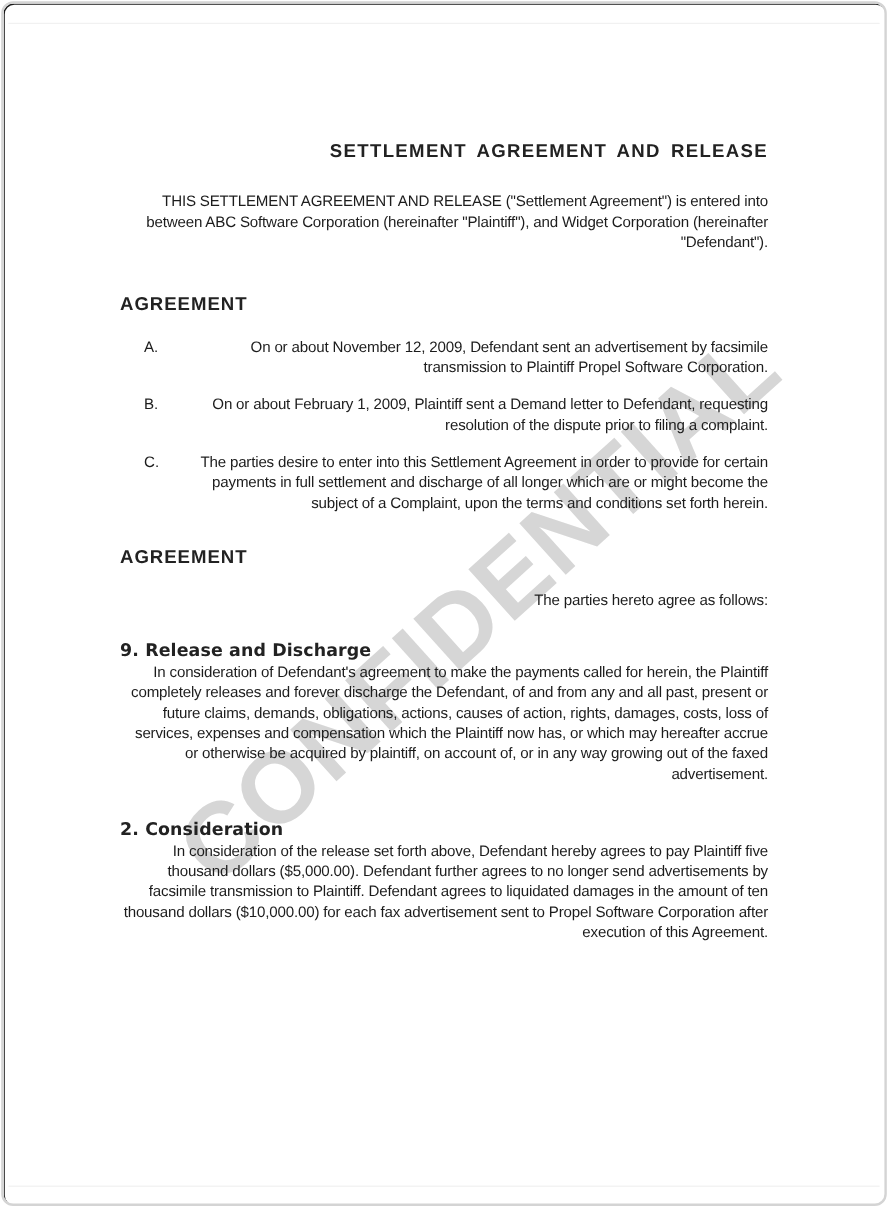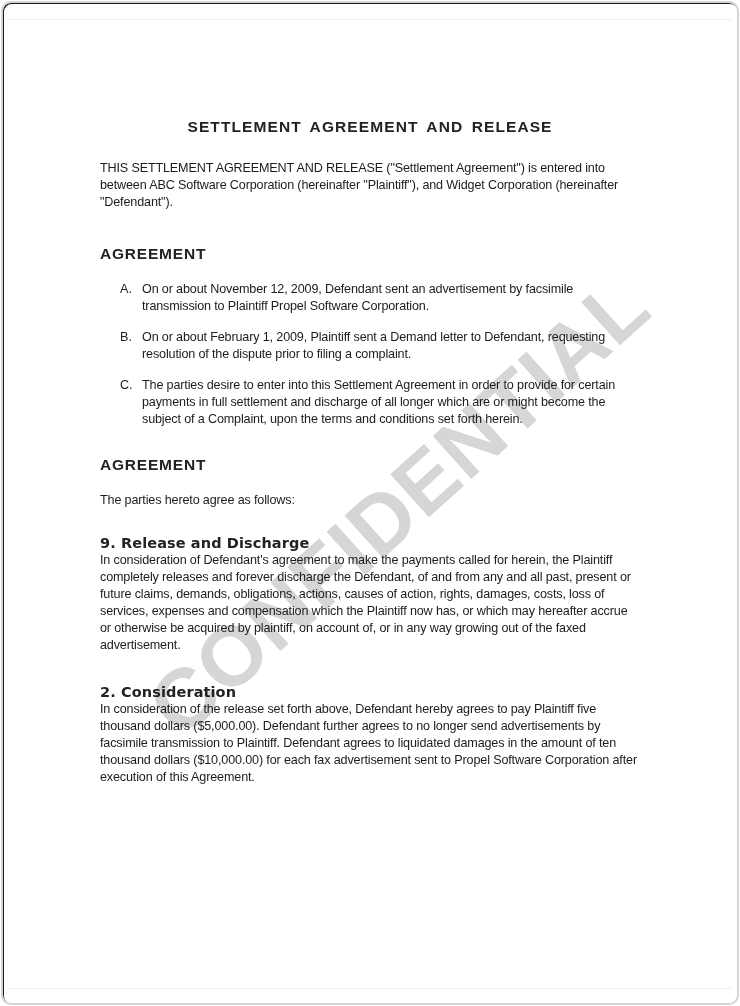--- a/index.html
+++ b/index.html
@@ -19,24 +19,24 @@
   }
   .watermark {
     position: absolute; left: 85px; top: 470px; width: 600px; text-align: center;
     font-family: "Liberation Sans", sans-serif; font-weight: bold;
     font-size: 84px; letter-spacing: 1px; color: #cfcfcf; opacity: 0.85;
     transform: rotate(-42deg); transform-origin: 50% 50%;
     white-space: nowrap; pointer-events: none; z-index: 0;
   }
   .content { position: absolute; left: 100px; top: 118px; width: 540px; z-index: 1; }
   .doc-title {
-    text-align: center; font-weight: bold; font-size: 15.5px; letter-spacing: 1.1px;
+    text-align: right; font-weight: bold; font-size: 15.5px; letter-spacing: 1.1px;
     word-spacing: 3px; margin: 0 0 24px 0; color: #222;
   }
-  .para { font-size: 12.6px; line-height: 17px; margin: 0; letter-spacing: -0.15px; }
+  .para { font-size: 12.6px; line-height: 17px; margin: 0; letter-spacing: -0.15px; text-align: right; }
   .intro { margin-bottom: 34px; }
   .section-heading {
     font-weight: bold; font-size: 15.5px; letter-spacing: 0.8px; margin: 0 0 18px 0; color: #222;
   }
   .recitals { list-style: none; margin: 0 0 28px 0; padding: 0; }
   .recital { display: flex; margin: 0 0 14px 0; }
   .recital-letter { width: 22px; padding-left: 20px; flex: none; font-size: 12.6px; line-height: 17px; }
   .recital-text { flex: 1; }
   .agree-intro { margin-bottom: 26px; }
   .clause-heading {

